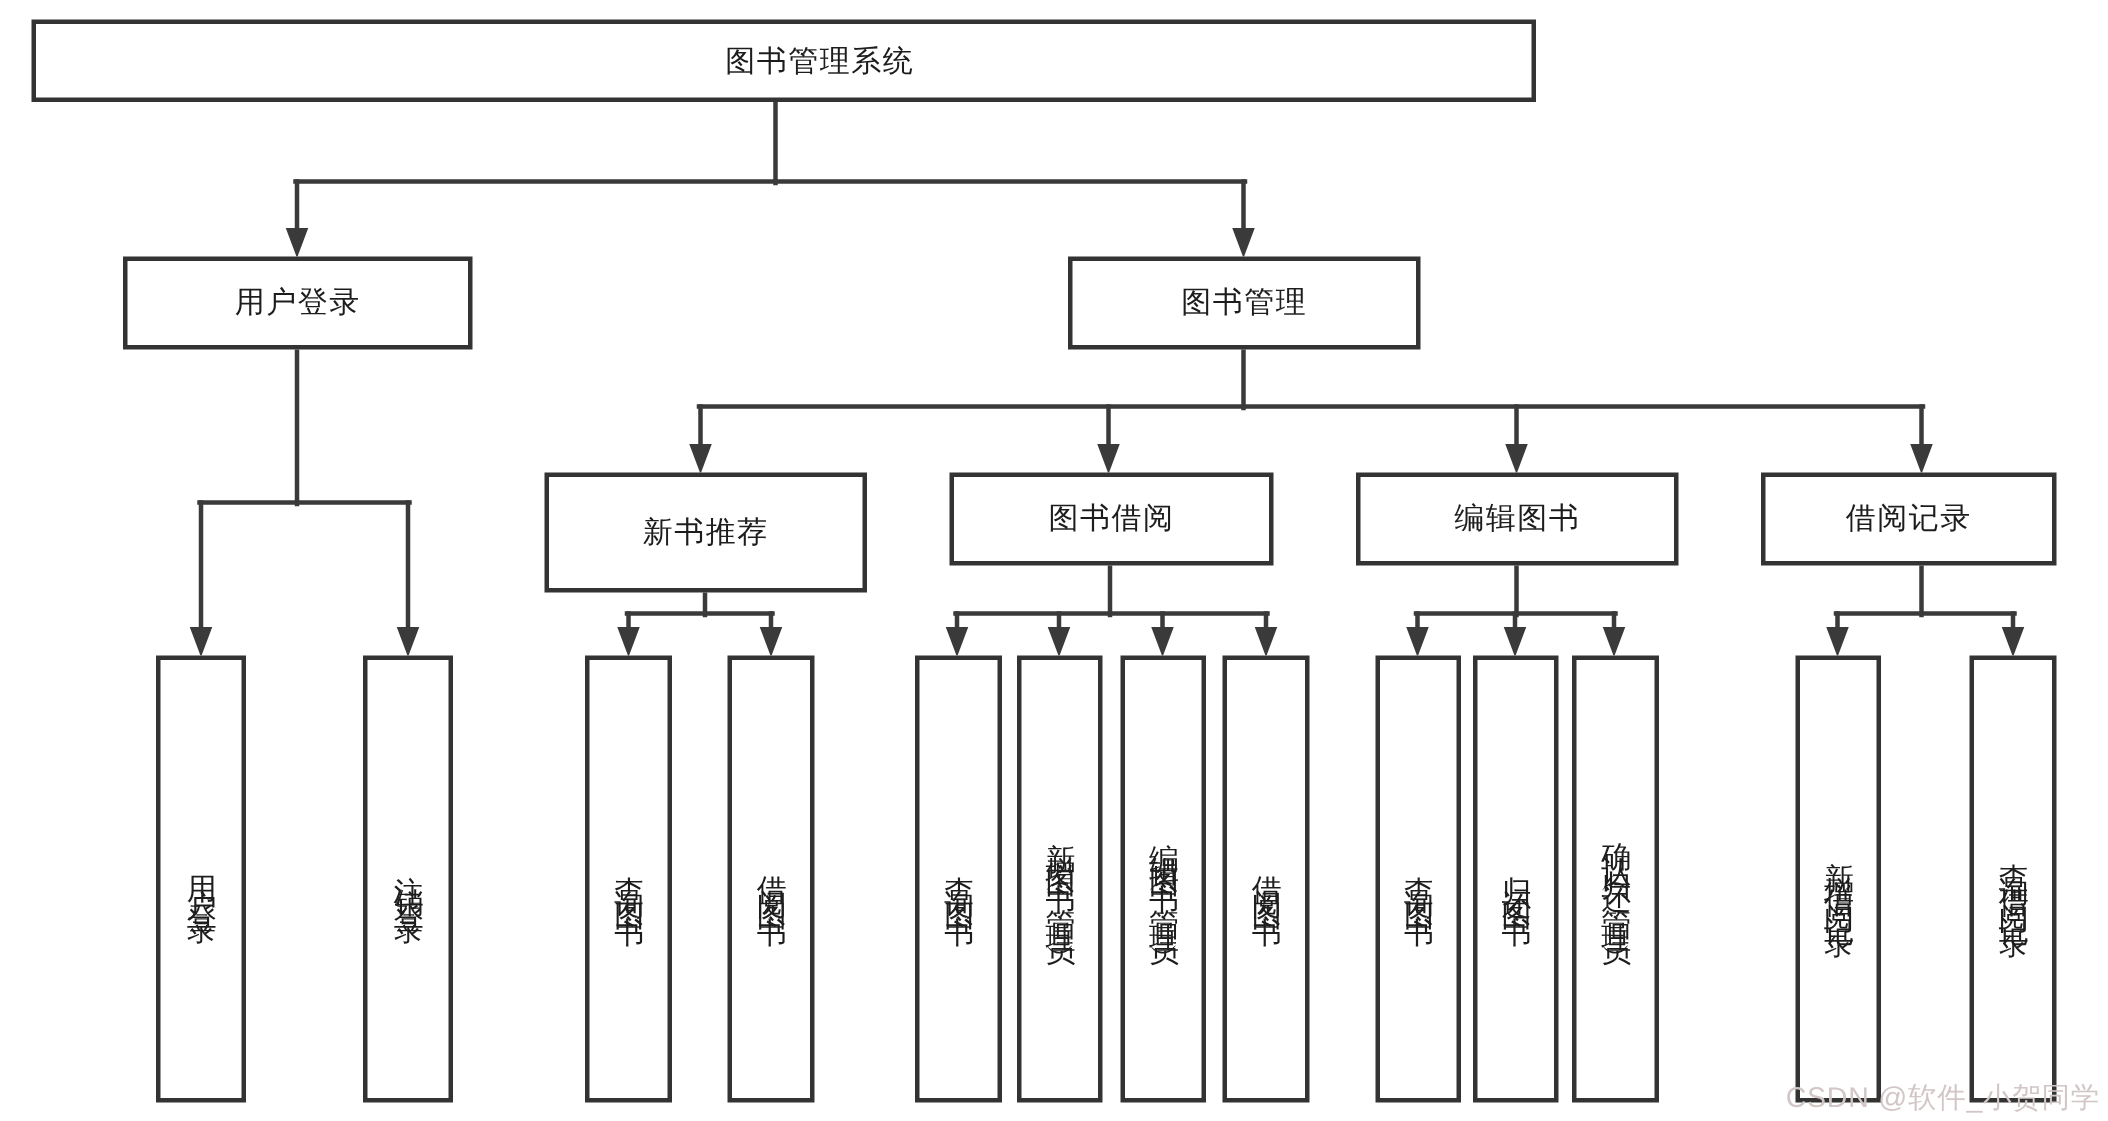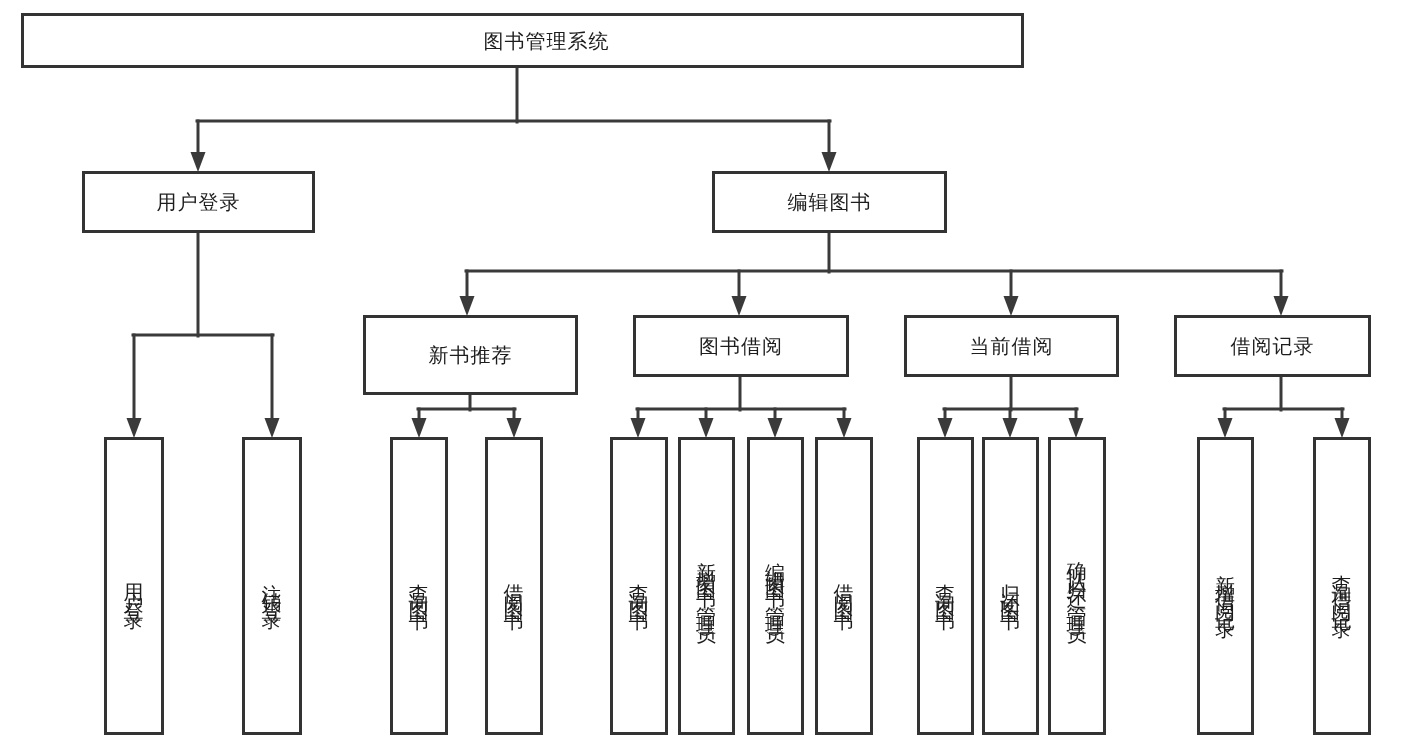--- a/index.html
+++ b/index.html
@@ -123,30 +123,30 @@
       <polygon points="1342,438 1334.5,418 1349.5,418"></polygon>
     </svg>
   <div>
       <div class="node horizontal" style="left: 21px; top: 13px; width: 1003px; height: 55px; padding-left: 48px;">
         <span>图书管理系统</span>
       </div>
       <div class="node horizontal" style="left: 82px; top: 171px; width: 233px; height: 62px;">
         <span>用户登录</span>
       </div>
       <div class="node horizontal" style="left: 712px; top: 171px; width: 235px; height: 62px;">
-        <span>编辑图书</span>
+        <span>图书管理</span>
       </div>
       <div class="node horizontal" style="left: 363px; top: 315px; width: 215px; height: 80px;">
         <span>新书推荐</span>
       </div>
       <div class="node horizontal" style="left: 633px; top: 315px; width: 216px; height: 62px;">
         <span>图书借阅</span>
       </div>
       <div class="node horizontal" style="left: 904px; top: 315px; width: 215px; height: 62px;">
-        <span>当前借阅</span>
+        <span>编辑图书</span>
       </div>
       <div class="node horizontal" style="left: 1174px; top: 315px; width: 197px; height: 62px;">
         <span>借阅记录</span>
       </div>
       <div class="node vertical" style="left: 104px; top: 437px; width: 60px; height: 298px;">
         <span>用户登录</span>
       </div>
       <div class="node vertical" style="left: 242px; top: 437px; width: 60px; height: 298px;">
         <span>注销登录</span>
       </div>
@@ -177,13 +177,14 @@
       <div class="node vertical" style="left: 1048px; top: 437px; width: 58px; height: 298px;">
         <span>确认归还（管理员）</span>
       </div>
       <div class="node vertical" style="left: 1197px; top: 437px; width: 57px; height: 298px;">
         <span>新增借阅记录</span>
       </div>
       <div class="node vertical" style="left: 1313px; top: 437px; width: 58px; height: 298px;">
         <span>查询借阅记录</span>
       </div>
     </div>
+  <div class="watermark">CSDN @软件_小贺同学</div>
 </div>
 
 </body></html>

